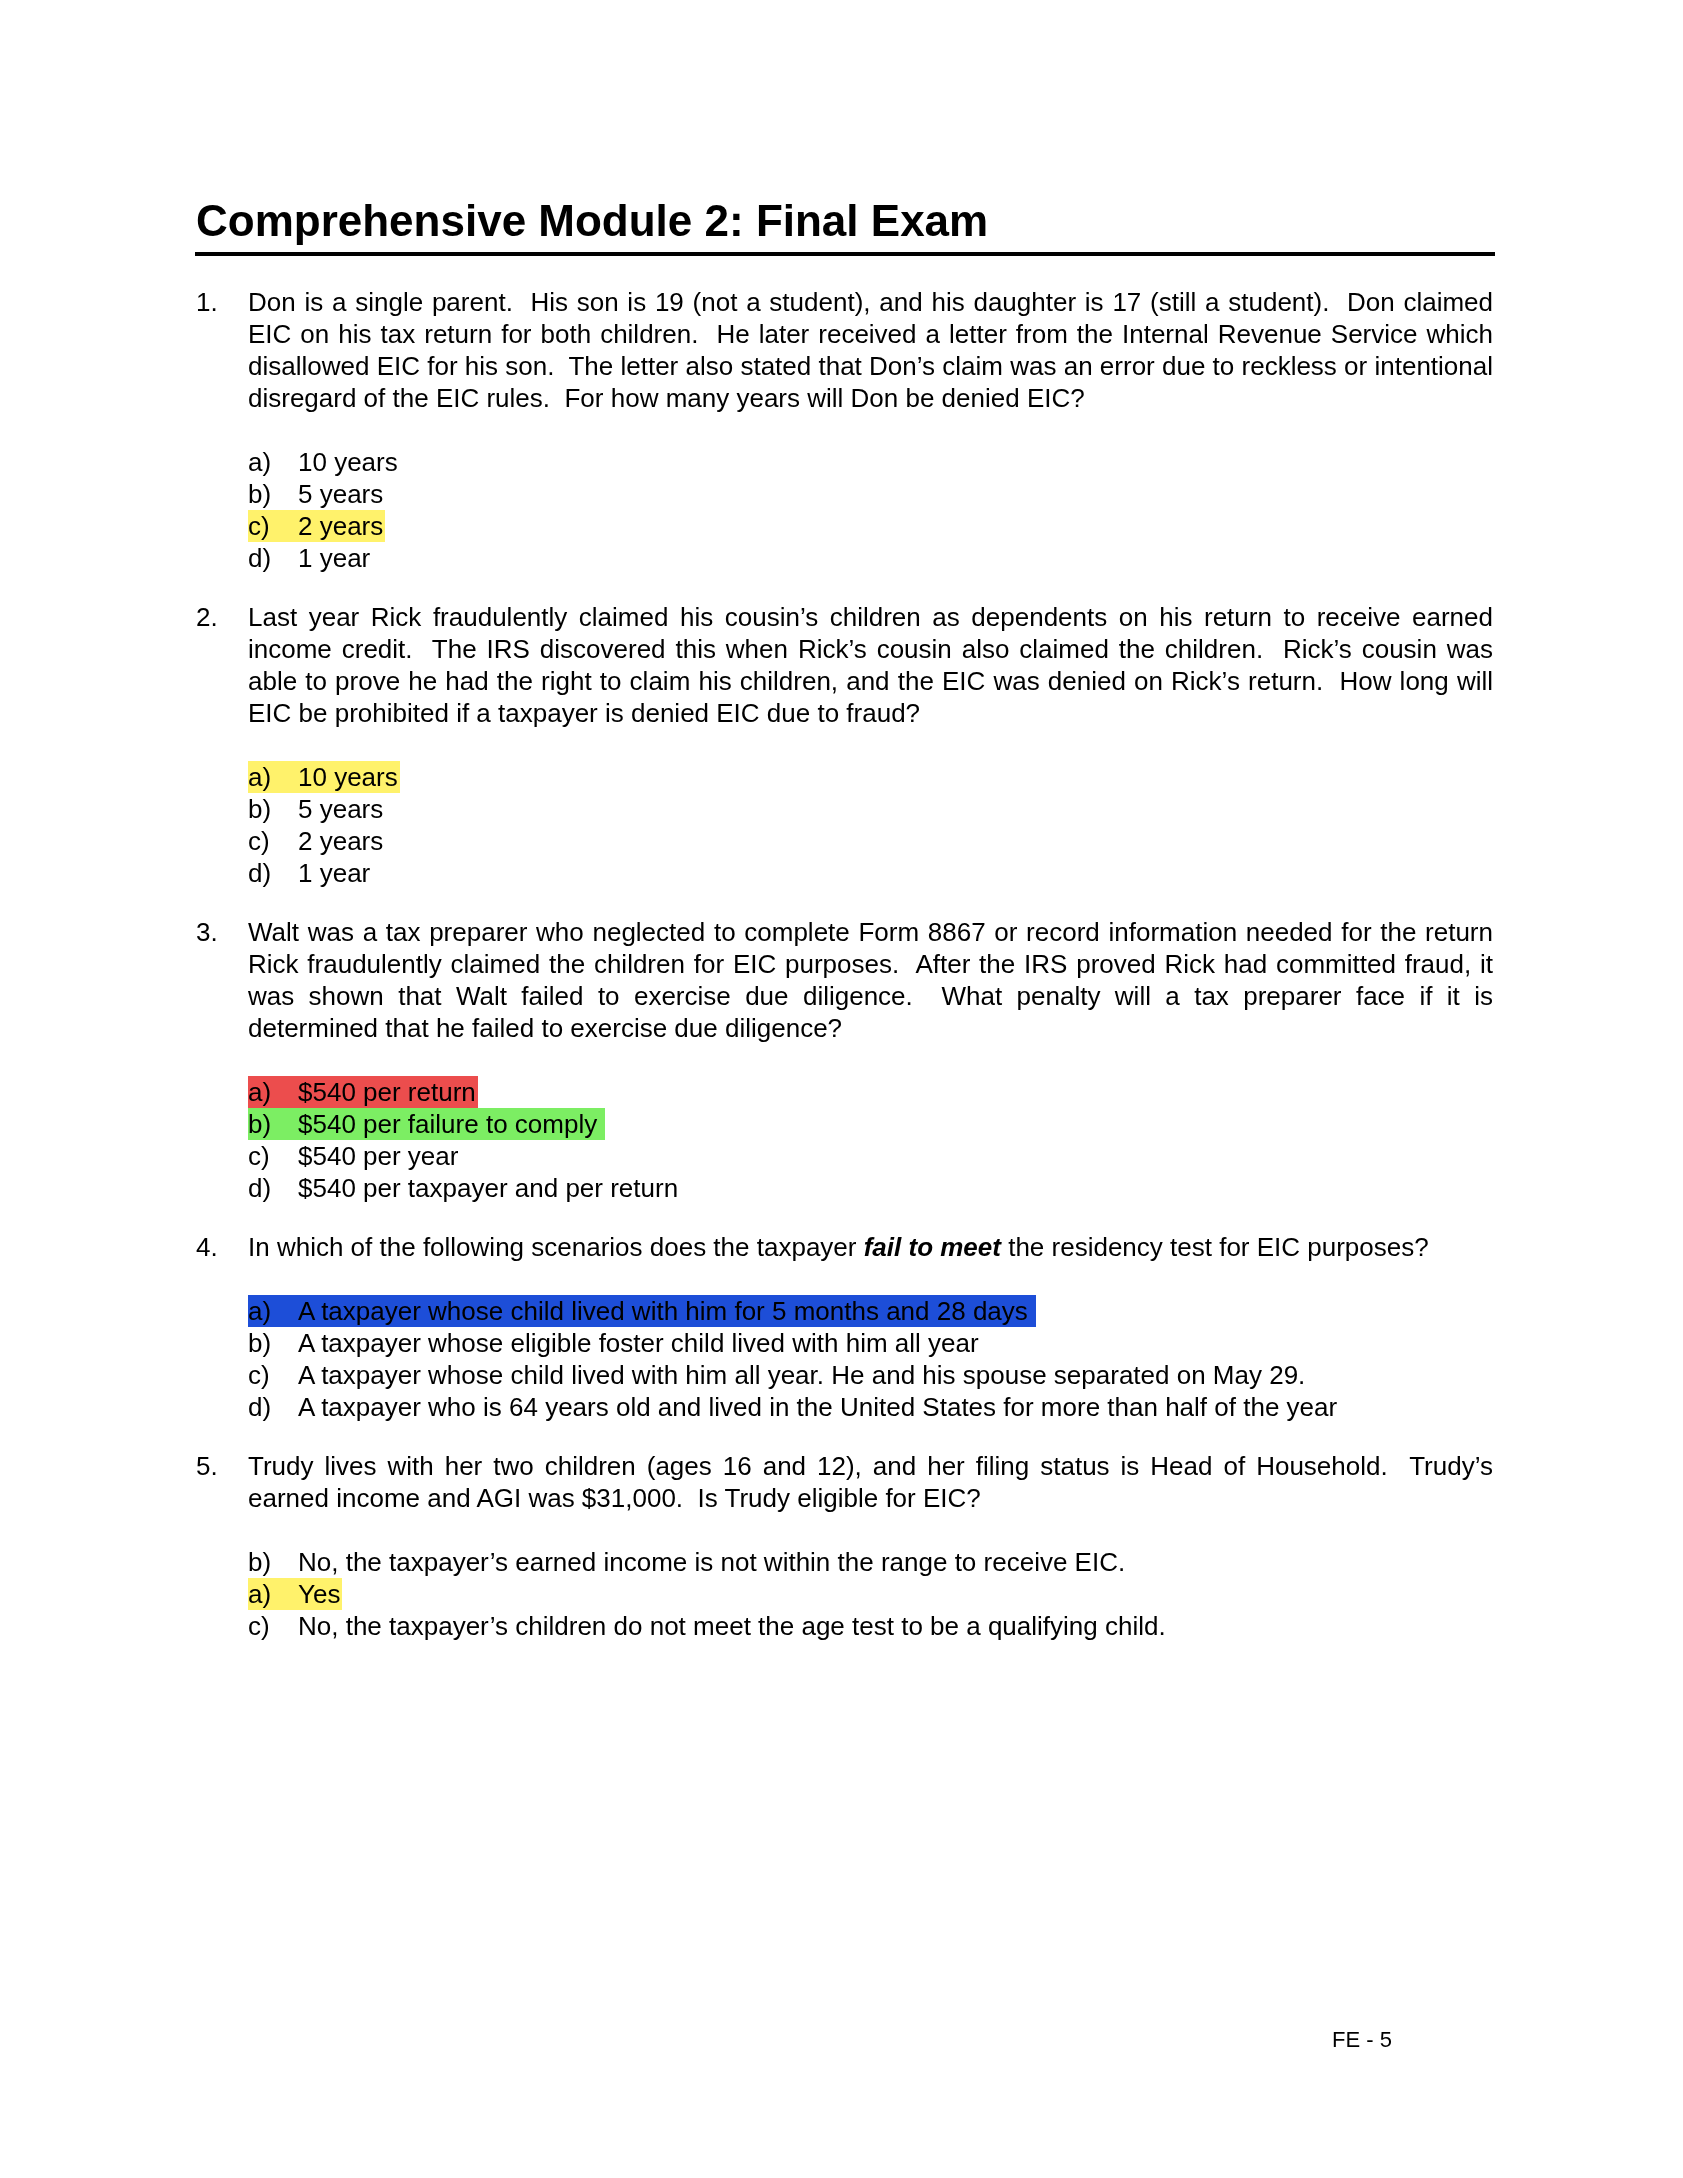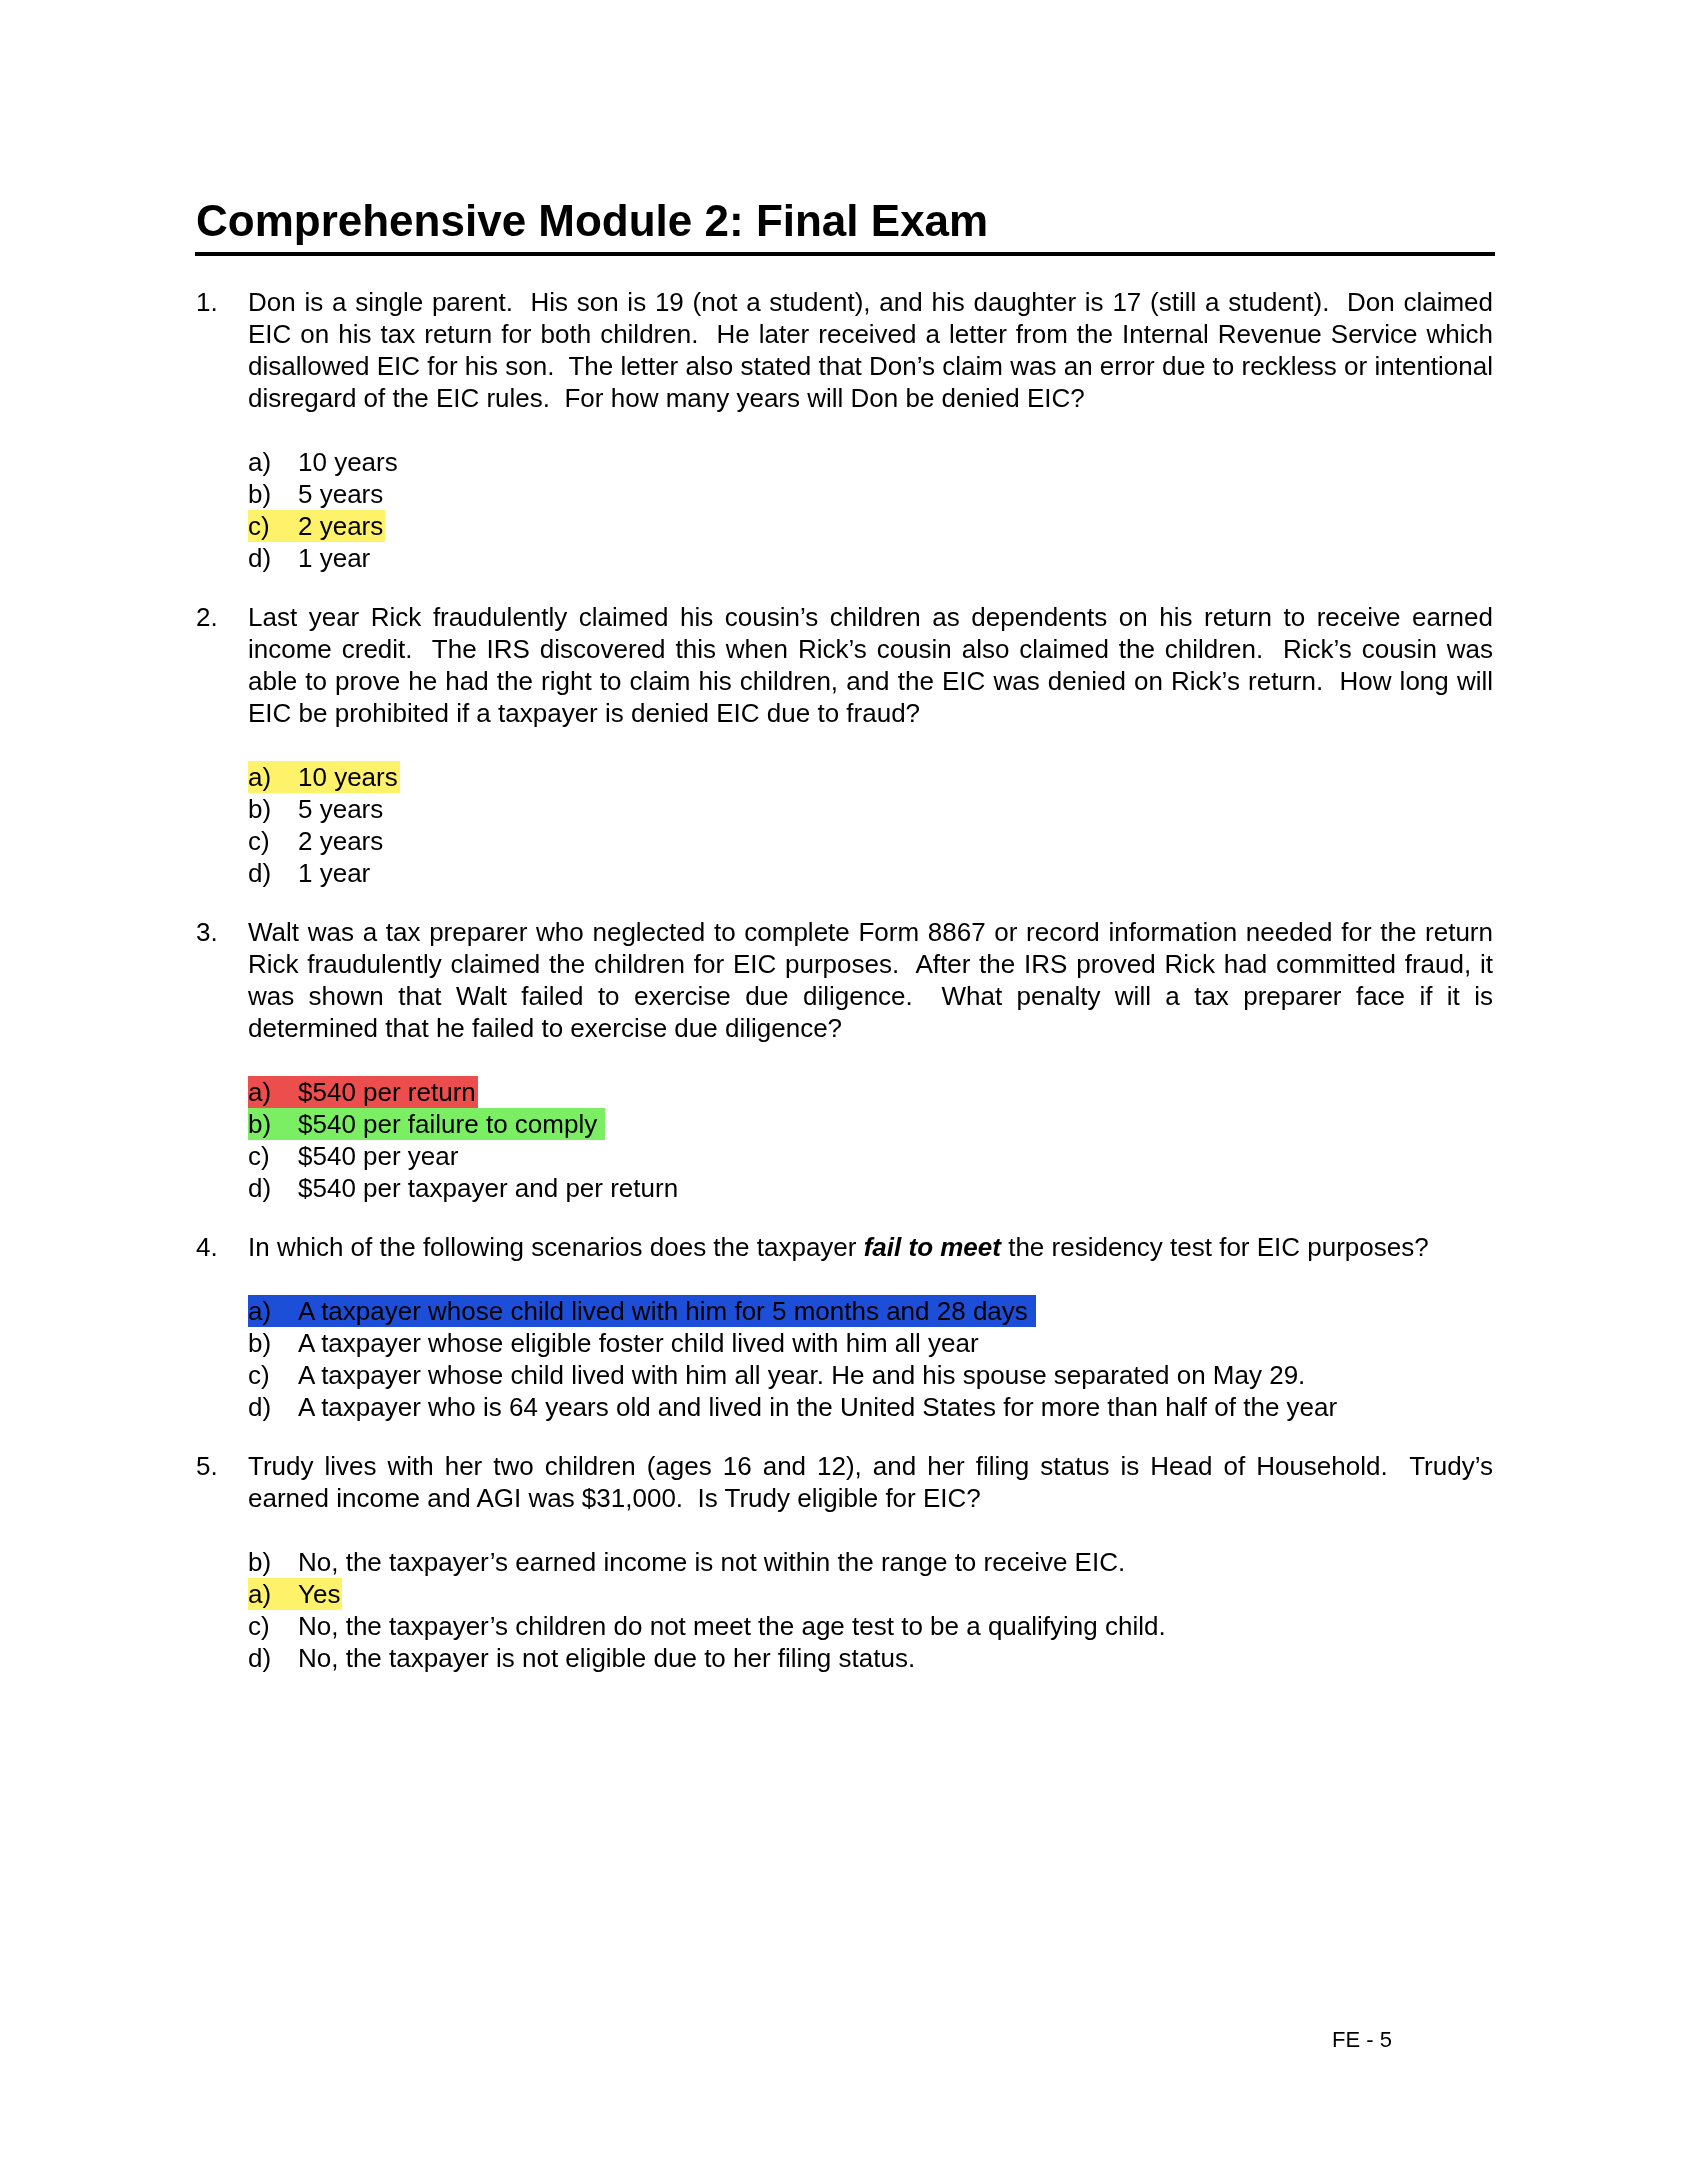--- a/index.html
+++ b/index.html
@@ -84,19 +84,18 @@
     </div>
   </div>
 
   <div class="q" style="top:1450px;">
     <span class="q-num">5.</span>
     <div class="q-text" style="white-space: pre-wrap;">Trudy lives with her two children (ages 16 and 12), and her filing status is Head of Household.  Trudy’s earned income and AGI was $31,000.  Is Trudy eligible for EIC?</div>
     <div class="opts">
       <span class="opt"><span class="opt-inner"><span class="opt-letter">b)</span><span>No, the taxpayer’s earned income is not within the range to receive EIC.</span></span></span>
       <span class="opt"><span class="opt-inner hl-yellow" style="background: rgb(255, 242, 107);"><span class="opt-letter">a)</span><span>Yes</span></span></span>
       <span class="opt"><span class="opt-inner"><span class="opt-letter">c)</span><span>No, the taxpayer’s children do not meet the age test to be a qualifying child.</span></span></span>
-      <span class="opt"><span class="opt-inner"><span class="opt-letter">d)</span><span>No, the taxpayer is not eligible due to her filing status.</span></span></span>
     </div>
   </div>
 
   <div class="footer">FE - 5</div>
 </div>
 
 
 </body></html>

